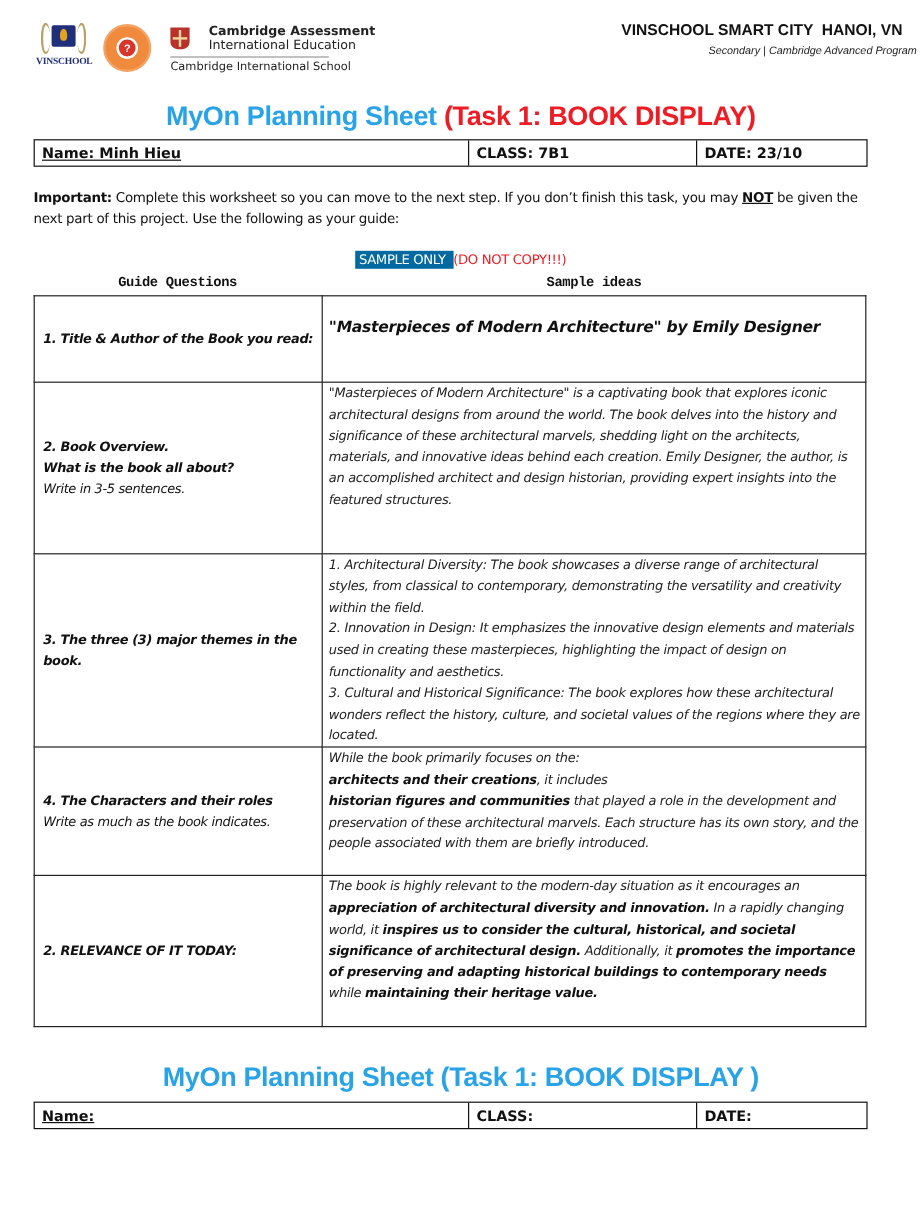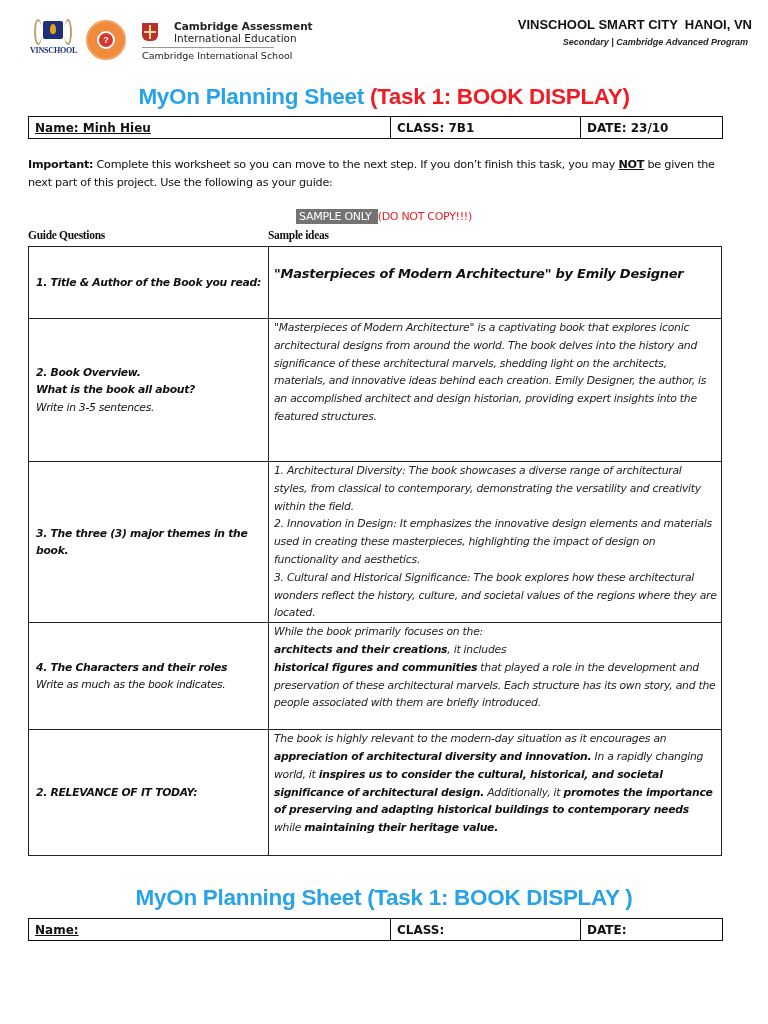--- a/index.html
+++ b/index.html
@@ -21,21 +21,21 @@
   .cam-top { display: flex; align-items: center; gap: 16px; }
   .cam-shield { width: 16px; height: 18px; background: #b8322a; position: relative; border-radius: 0 0 6px 6px; }
   .cam-shield::before { content: ""; position: absolute; left: 7px; top: 2px; width: 2px; height: 14px; background: #f3d7a0; }
   .cam-shield::after { content: ""; position: absolute; left: 2px; top: 8px; width: 12px; height: 2px; background: #f3d7a0; }
   .cam-name { font-family: "DejaVu Sans", sans-serif; font-size: 10.5px; line-height: 12px; color: #222; }
   .cam-name .b { font-weight: bold; }
   .cam-rule { width: 132px; height: 1px; background: #999; margin: 3px 0 2px 0; }
   .cam-school { font-family: "DejaVu Sans", sans-serif; font-size: 9.5px; color: #222; }
 
   .school-title { position: absolute; right: 16px; top: 17px; font-size: 13px; font-weight: bold; color: #111; white-space: pre; }
-  .school-sub { position: absolute; right: 20px; top: 37px; font-size: 9px; font-style: italic; color: #222; font-weight: bold; }
+  .school-sub { position: absolute; right: 4px; top: 37px; font-size: 9px; font-style: italic; color: #222; }
 
   .main-title { position: absolute; left: 0; width: 768px; text-align: center; font-size: 22.5px; font-weight: bold; letter-spacing: -0.3px; }
   .main-title .blue { color: #29a3e8; }
   .main-title .red { color: #ee1c24; }
   .t1 { top: 84px; }
   .t2 { top: 885px; }
 
   .info-row { position: absolute; left: 28px; width: 695px; height: 23px; border: 1.5px solid #111; display: flex; font-family: "DejaVu Sans", sans-serif; font-size: 12px; font-weight: bold; }
   .info-row .c { display: flex; align-items: center; padding-left: 6px; border-right: 1.5px solid #111; height: 100%; }
   .info-row .c:last-child { border-right: none; }
@@ -43,23 +43,23 @@
   .info-row .c2 { width: 190px; }
   .info-row .c3 { flex: 1; }
   .r1 { top: 116px; }
   .r2 { top: 918px; }
 
   .important { position: absolute; left: 28px; top: 156px; width: 712px; font-family: "DejaVu Sans", sans-serif; font-size: 11.2px; line-height: 18px; color: #111; letter-spacing: -0.25px; }
   .important .b { font-weight: bold; }
   .important .u { font-weight: bold; text-decoration: underline; }
 
   .sample-note { position: absolute; left: 0; width: 768px; top: 210px; text-align: center; font-family: "DejaVu Sans", sans-serif; font-size: 11px; color: #ee1c24; letter-spacing: -0.3px; }
-  .sample-note .hl { background: #737373; color: #fff; padding: 1px 3px; }
+  .sample-note .hl { background: #0369a1; color: #fff; padding: 1px 3px; }
 
-  .col-head { position: absolute; top: 229px; font-family: Liberation Serif, serif; font-size: 11.5px; font-weight: bold; color: #111; text-align: left; letter-spacing: -0.3px; }
+  .col-head { position: absolute; top: 229px; font-family: Liberation Mono, monospace; font-size: 11.5px; font-weight: bold; color: #111; text-align: center; letter-spacing: -0.3px; }
   .ch1 { left: 28px; width: 240px; }
   .ch2 { left: 268px; width: 454px; }
 
   table.guide { position: absolute; left: 28px; top: 246px; width: 694px; border-collapse: collapse; font-family: "DejaVu Sans", sans-serif; }
   table.guide td { border: 1.5px solid #222; vertical-align: middle; }
   table.guide td.q { width: 240px; padding: 17px 7px; font-size: 10.8px; line-height: 17.5px; font-style: italic; color: #111; letter-spacing: -0.3px; }
   table.guide td.a { padding: 0 4px 0 5px; font-size: 10.8px; line-height: 17.8px; font-style: italic; color: #222; letter-spacing: -0.25px; vertical-align: top; }
   .q .b { font-weight: bold; }
   .a .b { font-weight: bold; color: #111; }
   .row1 { height: 72px; }
@@ -143,21 +143,21 @@
     </td>
   </tr>
   <tr class="row4">
     <td class="q">
       <div class="b">4.  The Characters and their roles</div>
       <div>Write as much as the book indicates.</div>
     </td>
     <td class="a">
       <div>While the book primarily focuses on the:</div>
       <div><span class="b">architects and their creations</span><span>, it includes</span></div>
-      <div><span class="b">historical figures and communities</span><span> that played a role in the development and preservation of these architectural marvels. Each structure has its own story, and the people associated with them are briefly introduced.</span></div>
+      <div><span class="b">historian figures and communities</span><span> that played a role in the development and preservation of these architectural marvels. Each structure has its own story, and the people associated with them are briefly introduced.</span></div>
     </td>
   </tr>
   <tr class="row5">
     <td class="q"><span class="b">2. RELEVANCE OF IT TODAY:</span></td>
     <td class="a"><span>The book is highly relevant to the modern-day situation as it encourages an </span><span class="b">appreciation of architectural diversity and innovation.</span><span> In a rapidly changing world, it </span><span class="b">inspires us to consider the cultural, historical, and societal significance of architectural design.</span><span> Additionally, it </span><span class="b">promotes the importance of preserving and adapting historical buildings to contemporary needs</span><span> while </span><span class="b">maintaining their heritage value.</span></td>
   </tr>
 </tbody>
   </table>
 
 <div class="main-title t2">

